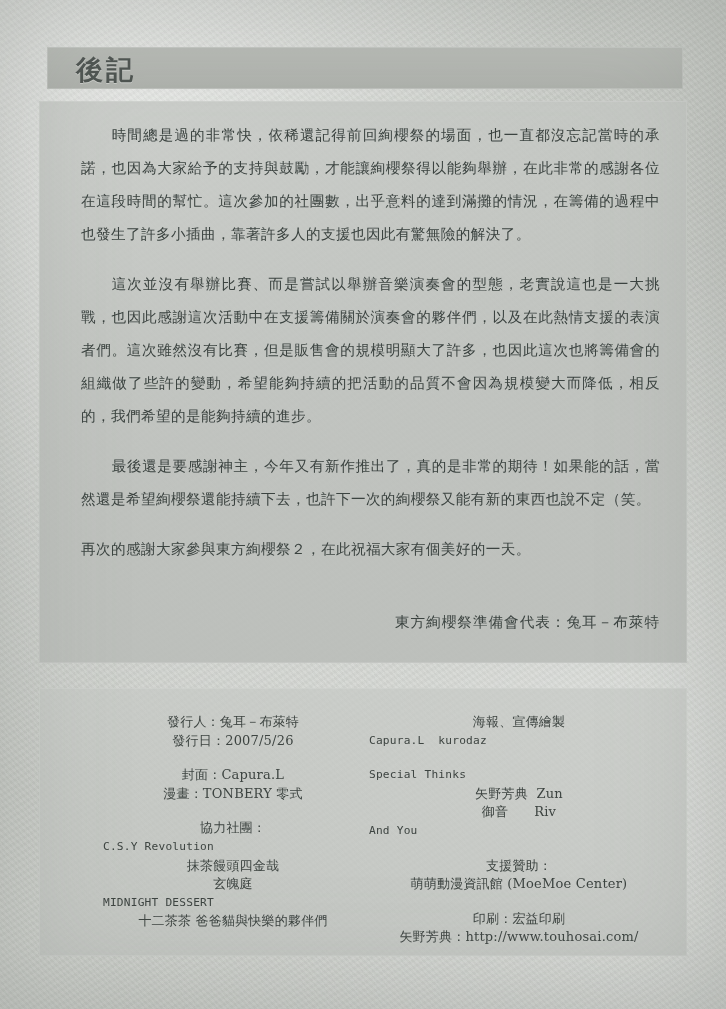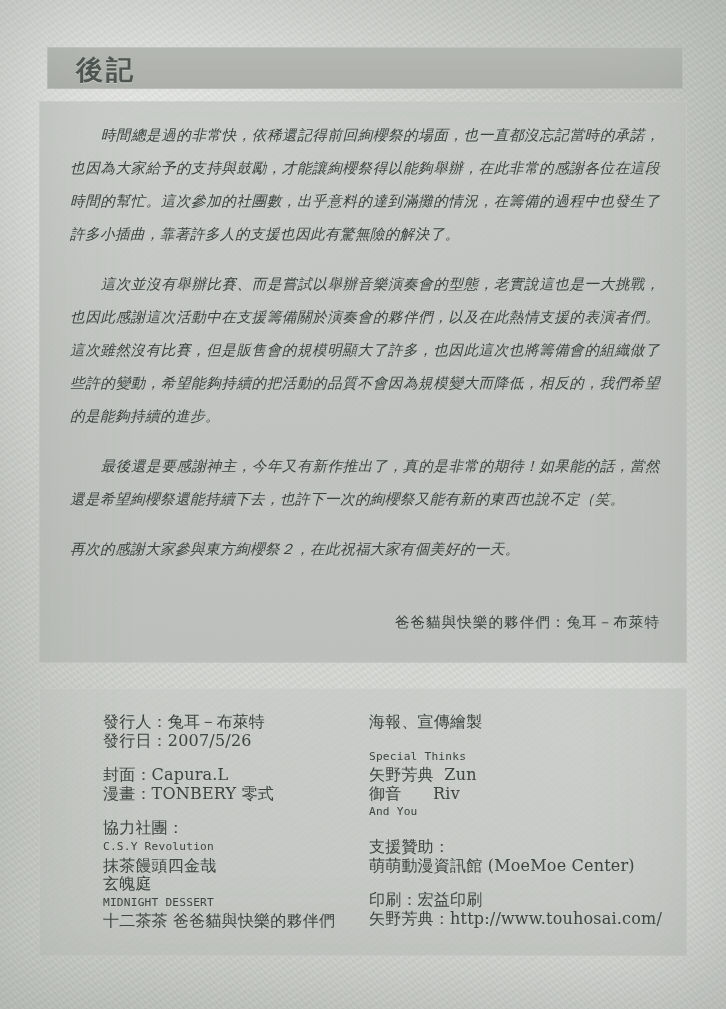--- a/index.html
+++ b/index.html
@@ -71,22 +71,21 @@
     top: 118px;
     width: 590px;
     font-size: 14.6px;
     line-height: 33px;
     color: #3b4340;
     font-family: "DejaVu Serif", serif;
     letter-spacing: 0.4px;
     text-align: justify;
   }
   .body-text p {
-    margin: 0 0 17px 0;
-    font-style: italic;
+    margin: 0 0 17px 11px;
   }
   .indent2 { text-indent: 2.1em; }
   .signature {
     position: absolute;
     left: 70px;
     top: 613px;
     width: 590px;
     text-align: right;
     font-size: 14.6px;
     color: #3b4340;
@@ -122,21 +121,21 @@
     width: 300px;
     font-family: "DejaVu Sans Mono", monospace;
     font-size: 11.2px;
     line-height: 18.6px;
     color: #3d4441;
     letter-spacing: 0.2px;
   }
   .blk { margin-bottom: 16px; }
   .blk:last-child { margin-bottom: 0; }
   .row { white-space: pre; }
-  .cjk { font-family: "DejaVu Serif", serif; font-size: 16px; }
+  .cjk { font-family: "DejaVu Serif", serif; font-size: 13px; text-align: center; }
 
   
   .vignette {
     position: absolute;
     inset: 0;
     pointer-events: none;
     box-shadow: inset 0 0 120px rgba(120,125,120,0.35);
   }
 </style>
 </head>
@@ -150,21 +149,21 @@
 
   <div class="text-panel"></div>
 
   <div class="body-text">
     <p class="indent2">時間總是過的非常快，依稀還記得前回絢櫻祭的場面，也一直都沒忘記當時的承諾，也因為大家給予的支持與鼓勵，才能讓絢櫻祭得以能夠舉辦，在此非常的感謝各位在這段時間的幫忙。這次參加的社團數，出乎意料的達到滿攤的情況，在籌備的過程中也發生了許多小插曲，靠著許多人的支援也因此有驚無險的解決了。</p>
     <p class="indent2">這次並沒有舉辦比賽、而是嘗試以舉辦音樂演奏會的型態，老實說這也是一大挑戰，也因此感謝這次活動中在支援籌備關於演奏會的夥伴們，以及在此熱情支援的表演者們。這次雖然沒有比賽，但是販售會的規模明顯大了許多，也因此這次也將籌備會的組織做了些許的變動，希望能夠持續的把活動的品質不會因為規模變大而降低，相反的，我們希望的是能夠持續的進步。</p>
     <p class="indent2">最後還是要感謝神主，今年又有新作推出了，真的是非常的期待！如果能的話，當然還是希望絢櫻祭還能持續下去，也許下一次的絢櫻祭又能有新的東西也說不定（笑。</p>
     <p>再次的感謝大家參與東方絢櫻祭２，在此祝福大家有個美好的一天。</p>
   </div>
 
-  <div class="signature">爸爸貓與快樂的夥伴們：兔耳－布萊特</div>
+  <div class="signature">東方絢櫻祭準備會代表：兔耳－布萊特</div>
 
   <div class="colophon"></div>
 
   <div class="col-left">
     <div class="blk">
       <div class="row cjk">發行人：兔耳－布萊特</div>
       <div class="row cjk">發行日：2007/5/26</div>
     </div>
     <div class="blk">
       <div class="row cjk">封面：Capura.L</div>
@@ -176,20 +175,21 @@
       <div class="row cjk">抹茶饅頭四金哉</div>
       <div class="row cjk">玄魄庭</div>
       <div class="row">MIDNIGHT DESSERT</div>
       <div class="row cjk">十二茶茶 爸爸貓與快樂的夥伴們</div>
     </div>
   </div>
 
   <div class="col-right">
     <div class="blk">
       <div class="row cjk">海報、宣傳繪製</div>
+      <div class="row">Capura.L  kurodaz</div>
     </div>
     <div class="blk">
       <div class="row">Special Thinks</div>
       <div class="row cjk">矢野芳典  Zun</div>
       <div class="row cjk">御音      Riv</div>
       <div class="row">And You</div>
     </div>
     <div class="blk">
       <div class="row cjk">支援贊助：</div>
       <div class="row cjk">萌萌動漫資訊館 (MoeMoe Center)</div>

